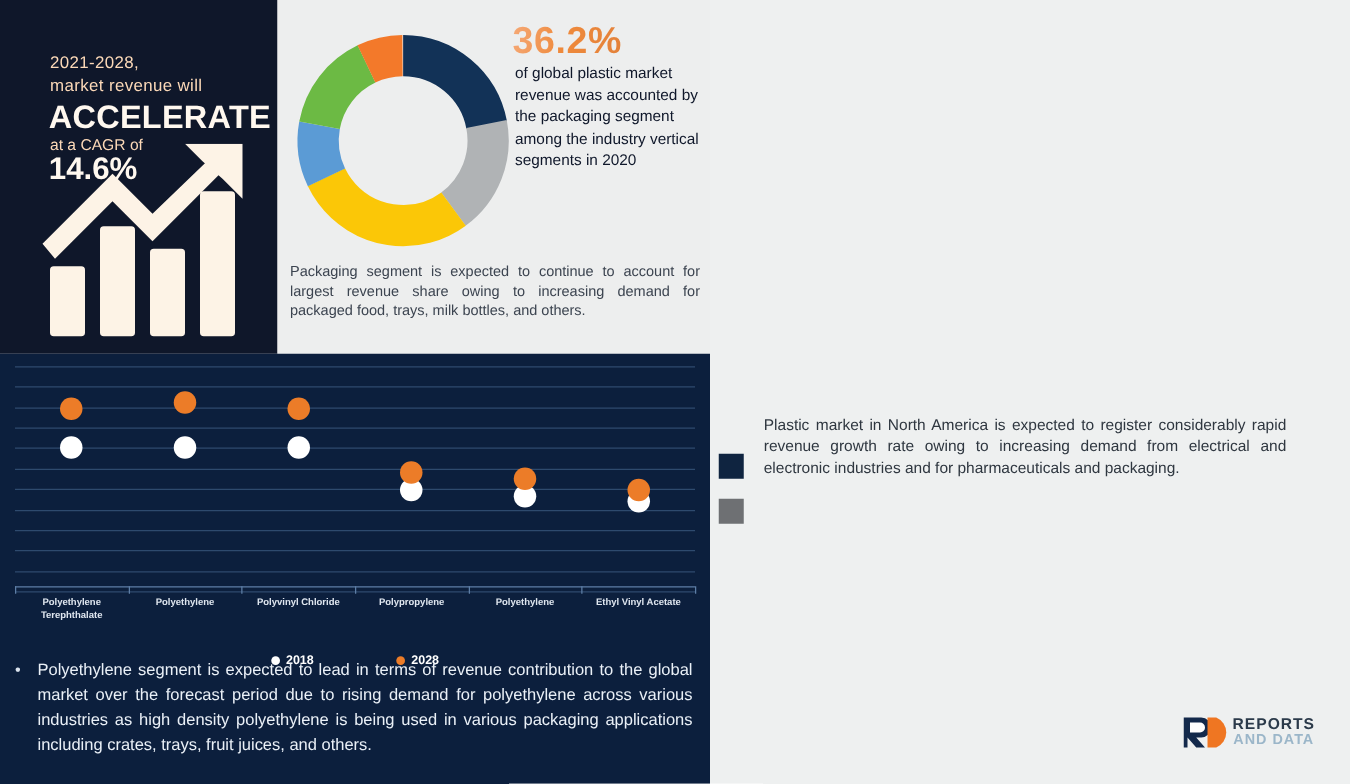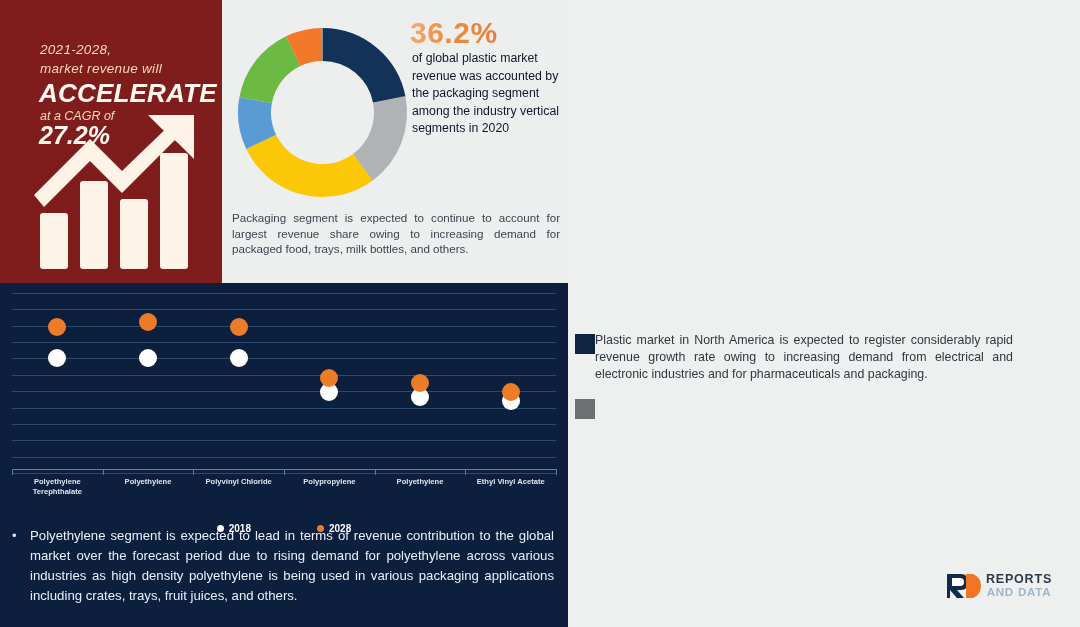--- a/index.html
+++ b/index.html
@@ -7,21 +7,21 @@
     width: 1080px; height: 627px;
     font-family: "Liberation Sans", sans-serif;
     background: #ffffff;
     overflow: hidden;
   }
   #page { position: relative; width: 1080px; height: 627px; background: #eef0f0; }
 
   
   .orange-panel {
     position: absolute; left: 0; top: 0; width: 222px; height: 283px;
-    background: #7f1d1d; overflow: hidden; font-style: italic;
+    background: #0f172a; overflow: hidden;
   }
   .op-line1 { position: absolute; left: 40px; top: 42px; font-size: 13.5px; color: #fcd9b8; letter-spacing: .3px; }
   .op-line2 { position: absolute; left: 40px; top: 61px; font-size: 13.5px; color: #fcd9b8; letter-spacing: .3px; }
   .op-accel { position: absolute; left: 39px; top: 78px; font-size: 26px; font-weight: bold; color: #fff8ef; letter-spacing: .2px; }
   .op-line4 { position: absolute; left: 40px; top: 109px; font-size: 12.5px; color: #fcd9b8; }
   .op-cagr  { position: absolute; left: 39px; top: 121px; font-size: 25px; font-weight: bold; color: #fff8ef; }
   .arrow-svg { position: absolute; left: 28px; top: 115px; }
 
   
   .gray-panel {
@@ -45,21 +45,21 @@
   }
 
   
   .bar-panel {
     position: absolute; left: 568px; top: 0; width: 512px; height: 320px;
     background: #eef0f0;
   }
 
   
   .bullets { position: absolute; left: 575px; top: 332px; width: 500px; }
-  .bullet-row { display: flex; margin-bottom: 14px; }
+  .bullet-row { display: flex; gap: 16px; margin-bottom: 14px; align-items: flex-end; }
   .bullet-sw { width: 20px; height: 20px; flex: 0 0 20px; margin-top: 2px; }
   .bullet-txt { font-size: 12.4px; line-height: 17px; color: #2f3740; text-align: justify; width: 418px; }
 
   
   .navy {
     position: absolute; left: 0; top: 283px; width: 568px; height: 344px;
     background: #0c1f3d; overflow: hidden;
   }
   .dot-chart { position: absolute; left: 12px; top: 10px; width: 544px; height: 180px; }
   .gridline { position: absolute; left: 0; width: 100%; height: 1px; background: #2e4a6e; }
@@ -92,21 +92,21 @@
 </head>
 <body>
 
 <div id="page">
 
   <div class="orange-panel">
     <div class="op-line1">2021-2028,</div>
     <div class="op-line2">market revenue will</div>
     <div class="op-accel">ACCELERATE</div>
     <div class="op-line4">at a CAGR of</div>
-    <div class="op-cagr">27.2%</div>
+    <div class="op-cagr">14.6%</div>
     <svg class="arrow-svg" width="176" height="165" viewBox="0 0 176 165">
       <rect x="12" y="98" width="28" height="56" rx="3" fill="#fdf3e6"></rect>
       <rect x="52" y="66" width="28" height="88" rx="3" fill="#fdf3e6"></rect>
       <rect x="92" y="84" width="28" height="70" rx="3" fill="#fdf3e6"></rect>
       <rect x="132" y="38" width="28" height="116" rx="3" fill="#fdf3e6"></rect>
       <path d="M6 80 L62 24 L94 56 L148 4 L158 14 L94 78 L62 46 L16 92 Z" fill="#fdf3e6"></path>
       <path d="M120 0 L166 0 L166 44 L150 28 L134 14 Z" fill="#fdf3e6"></path>
     </svg>
   </div>
 

